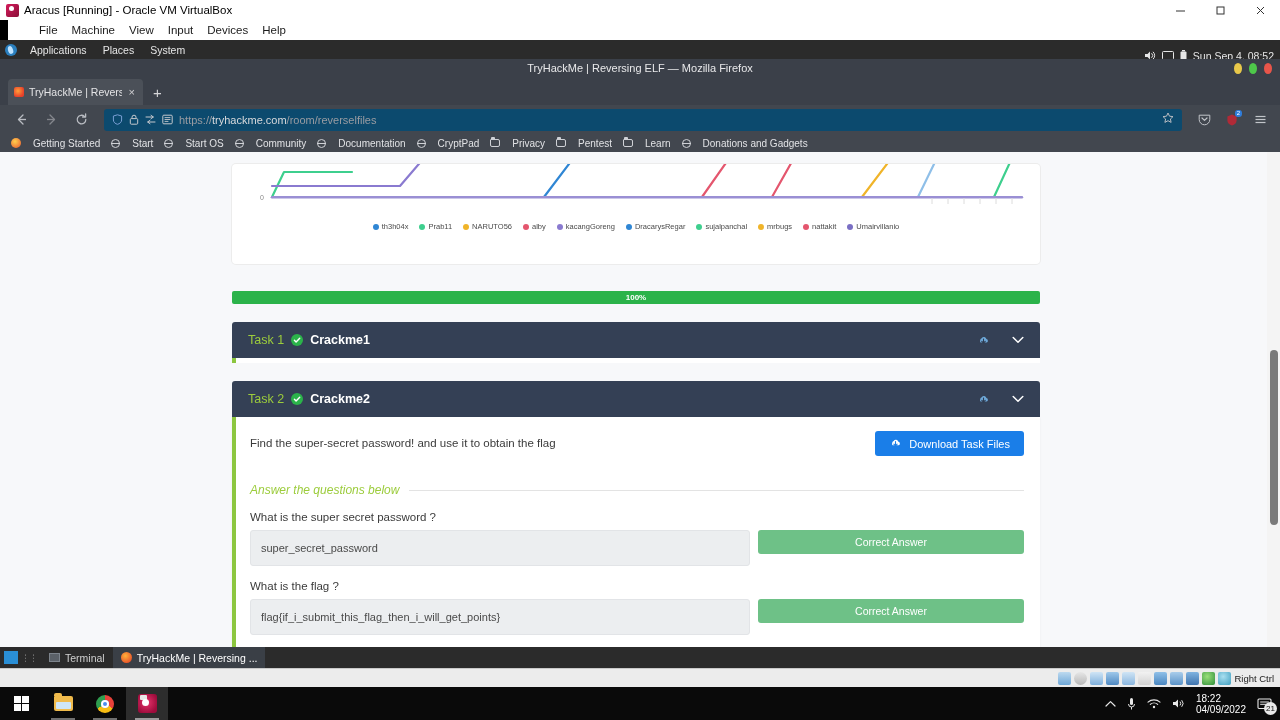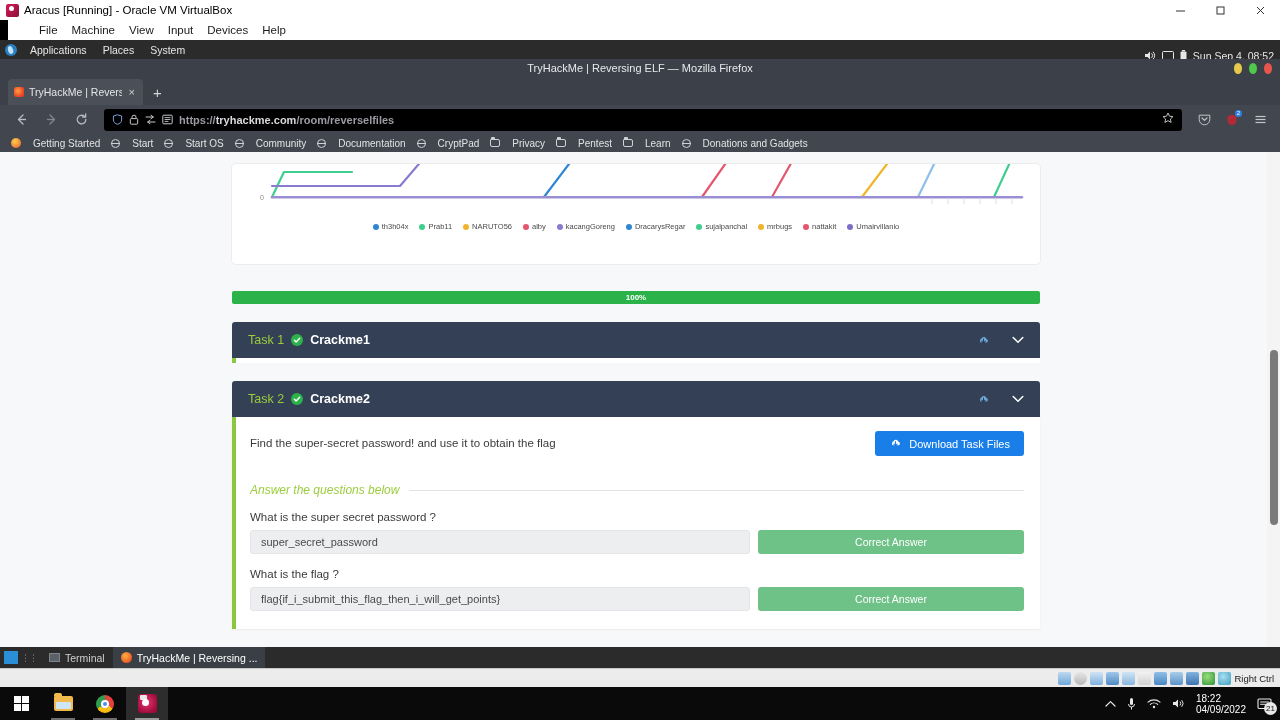--- a/index.html
+++ b/index.html
@@ -96,23 +96,23 @@
     margin-bottom: 4px; }
 
   .ff-navbar {
     position: absolute; top: 105px; left: 0; width: 1280px; height: 29px;
     background: #42474f; display: flex; align-items: center;
     padding: 0 8px; gap: 4px;
   }
   .ff-navbtn { width: 26px; height: 22px; display: flex; align-items:center;
     justify-content:center; color: #b9bcc2; font-size: 13px; }
   .ff-urlbar {
-    flex: 1; height: 22px; background: #000000; border-radius: 3px;
+    flex: 1; height: 22px; background: #0c4a6e; border-radius: 3px;
     display: flex; align-items: center; padding: 0 8px; gap: 6px;
-    margin: 0 6px; position: relative; font-weight: bold;
+    margin: 0 6px; position: relative;
   }
   .ff-urlicons { display:flex; align-items:center; gap: 6px; }
   .ff-urlicons svg { display:block; }
   .ff-url { font-size: 11px; color: #d8d9dc; }
   .ff-url .dim { color: #9a9ca2; }
   .ff-star { position: absolute; right: 8px; color: #b9bcc2; font-size: 12px; }
   .ff-tbicon { width: 24px; height: 22px; display:flex; align-items:center;
     justify-content:center; color: #c2c5ca; font-size: 12px; position: relative;}
   .ext-badge {
     position:absolute; top: 1px; right: 2px; background: #2f7ddb; color:#fff;
@@ -201,21 +201,21 @@
     margin-top: 27px; display: flex; align-items: center; gap: 10px;
   }
   .answers-head span {
     color: #9ccc3c; font-style: italic; font-size: 12px; white-space: nowrap;
   }
   .answers-rule { flex: 1; height: 1px; background: #e3e3e3; }
 
   .q-label { font-size: 11.5px; color: #3b3b3b; margin-top: 14px; }
   .q-row { display: flex; gap: 8px; margin-top: 7px; }
   .q-input {
-    flex: 1; height: 24px; background: #eceef0; border-radius: 3px;
+    flex: 1; height: 36px; background: #eceef0; border-radius: 3px;
     border: 1px solid #e2e4e7;
     display: flex; align-items: center; padding: 8px 10px;
     font-size: 11px; color: #4a4a4a;
   }
   .q-btn {
     width: 266px; height: 24px; background: #6ec187; border-radius: 3px;
     display: flex; align-items: center; justify-content: center;
     color: #ffffff; font-size: 10.5px;
   }
 

